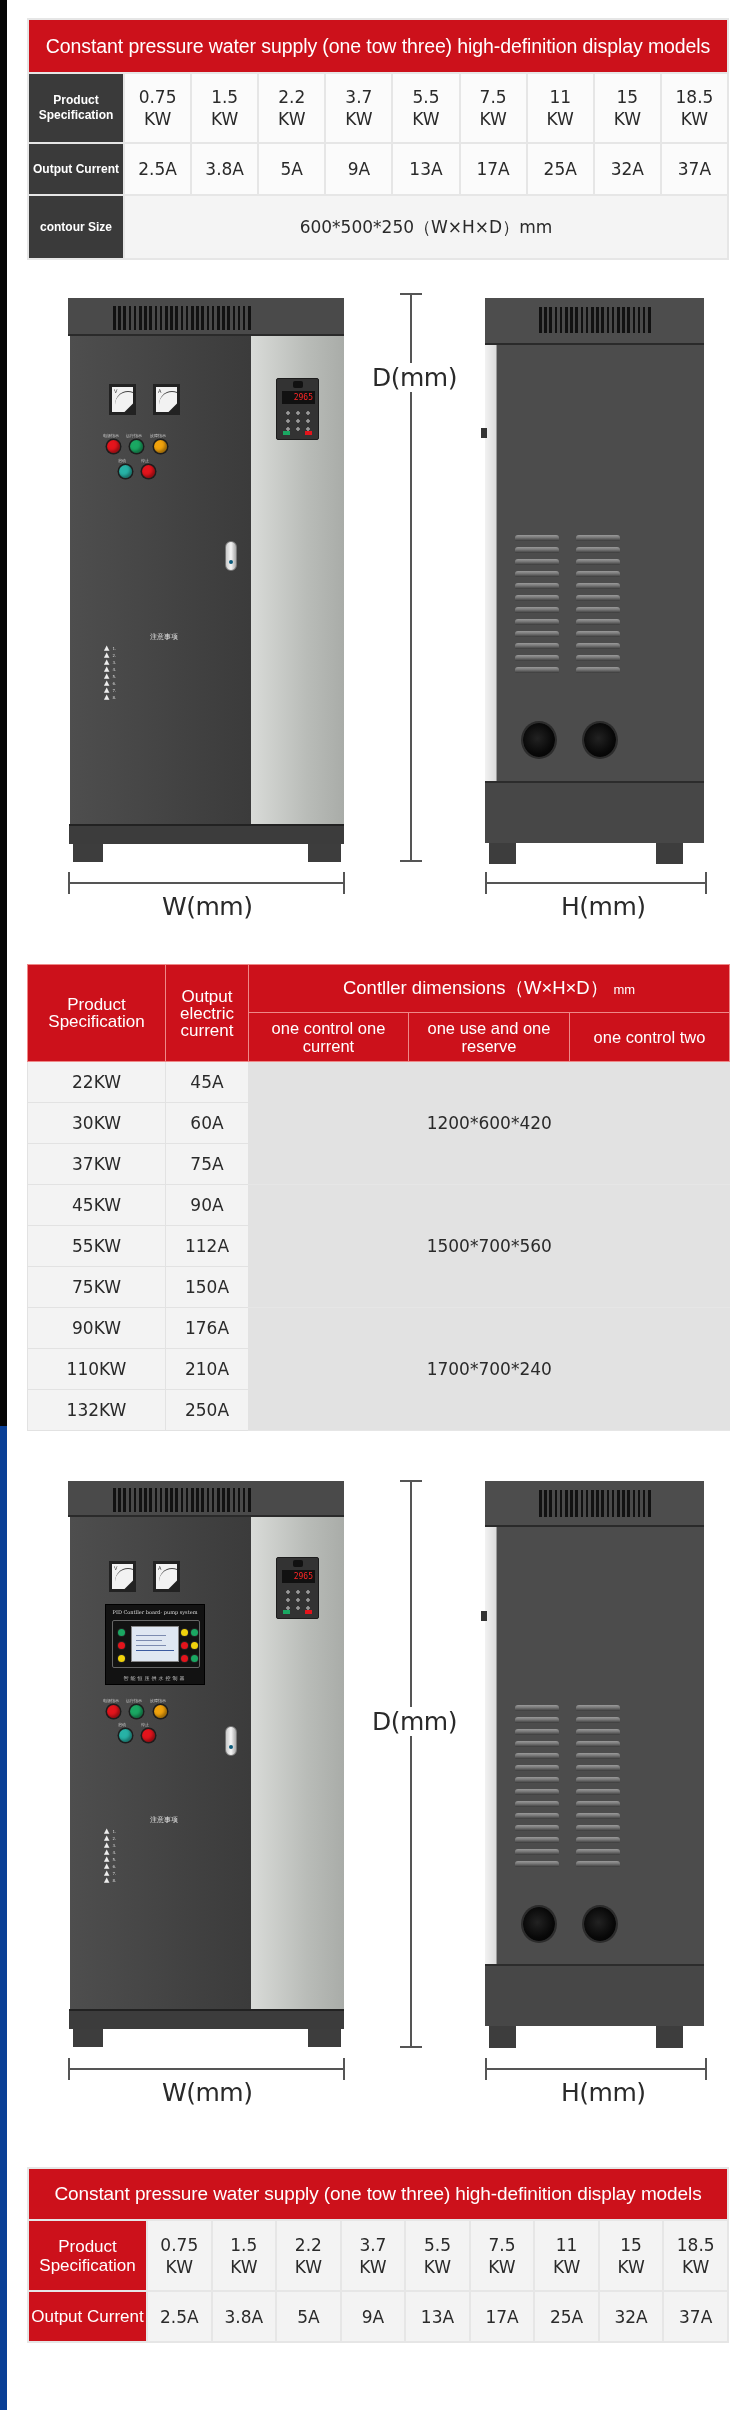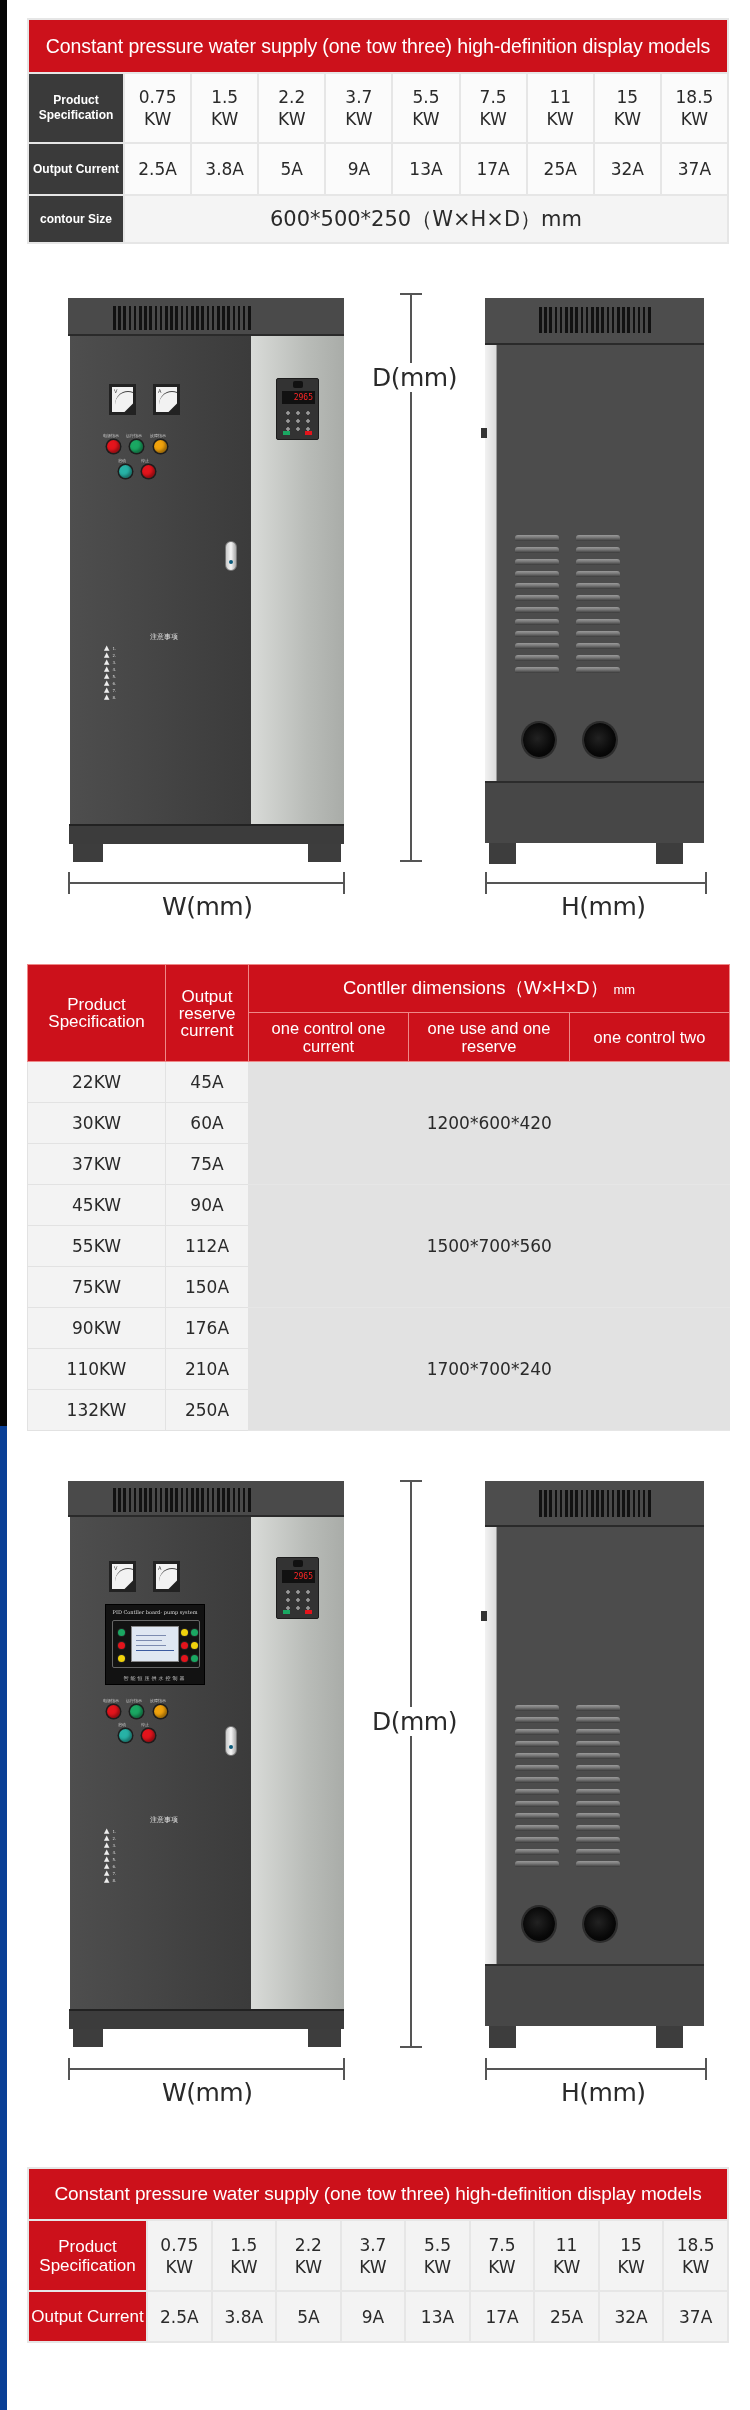--- a/index.html
+++ b/index.html
@@ -11,21 +11,21 @@
   .side-bar.blue { top: 1426px; height: 984px; background: #0a3f96; }
 
   
   .spec-table { position: absolute; left: 27px; width: 702px; border-collapse: collapse; table-layout: fixed; }
   .spec-table td, .spec-table th { border: 2px solid #e6e6e6; text-align: center; vertical-align: middle; }
   .spec-title { background: #cc111b; color: #fff; font-weight: normal; font-size: 19.5px; letter-spacing: -0.1px; white-space: nowrap; }
   .spec-head-dark { background: #3a3a3a; color: #fff; font-size: 12px; font-weight: bold; line-height: 15px; border-color: #e6e6e6; }
   .spec-head-red { background: #cc111b; color: #fff; font-size: 17px; line-height: 19px; }
   .spec-cell { background: #fbfbfb; font-family: "DejaVu Sans", sans-serif; font-size: 17px; line-height: 22px; color: #2a2a2a; }
   .spec-cell.light { background: #f3f3f3; }
-  .spec-merged { background: #f4f4f4; font-family: "DejaVu Sans", sans-serif; font-size: 21px; color: #2a2a2a; }
+  .spec-merged { background: #f4f4f4; font-family: "DejaVu Sans", sans-serif; font-size: 17px; color: #2a2a2a; }
 
   
   .dim-table { position: absolute; left: 27px; top: 964px; width: 702px; border-collapse: collapse; table-layout: fixed; }
   .dim-table td, .dim-table th { text-align: center; vertical-align: middle; }
   .dim-h { background: #cc111b; color: #fff; font-weight: normal; border: 1px solid #e88; }
   .dim-h.big { font-size: 18.5px; line-height: 20px; }
   .dim-h.mid { font-size: 17px; line-height: 17px; }
   .dim-h.sub { font-size: 16.5px; line-height: 18px; }
   .dim-h .small { font-size: 13px; }
   .dim-cell { background: #f3f3f3; border: 1px solid #e2e2e2; font-family: "DejaVu Sans", sans-serif; font-size: 17px; color: #2a2a2a; height: 41px; }
@@ -126,21 +126,21 @@
     <td class="spec-cell">2.5A</td>
     <td class="spec-cell">3.8A</td>
     <td class="spec-cell">5A</td>
     <td class="spec-cell">9A</td>
     <td class="spec-cell">13A</td>
     <td class="spec-cell">17A</td>
     <td class="spec-cell">25A</td>
     <td class="spec-cell">32A</td>
     <td class="spec-cell">37A</td>
   </tr>
-  <tr style="height:48px">
+  <tr style="height:64px">
     <td class="spec-head-dark">contour Size</td>
     <td class="spec-merged" colspan="9">600*500*250（W×H×D）mm</td>
   </tr>
 </tbody>
   </table>
 
 <div class="figure" style="top:250px; height:680px;">
 
   <div class="cab" style="left:61px; top:48px; width:276px; height:564px;">
     <div class="cab-top" style="height:38px;">
@@ -257,21 +257,21 @@
   <colgroup>
       <col style="width:138px">
       <col style="width:83px">
       <col style="width:160px">
       <col style="width:161px">
       <col style="width:160px">
     </colgroup>
   <tbody>
       <tr style="height:48px">
     <th class="dim-h mid" rowspan="2">Product Specification</th>
-    <th class="dim-h mid" rowspan="2">Output reserve current</th>
+    <th class="dim-h mid" rowspan="2">Output electric current</th>
     <th class="dim-h big" colspan="3"><span>Contller dimensions（W×H×D）</span> <span class="small">mm</span></th>
   </tr>
   <tr style="height:49px">
     <th class="dim-h sub">one control one current</th>
     <th class="dim-h sub">one use and one reserve</th>
     <th class="dim-h sub">one control two</th>
   </tr>
   <tr>
     <td class="dim-cell">22KW</td>
     <td class="dim-cell">45A</td>

